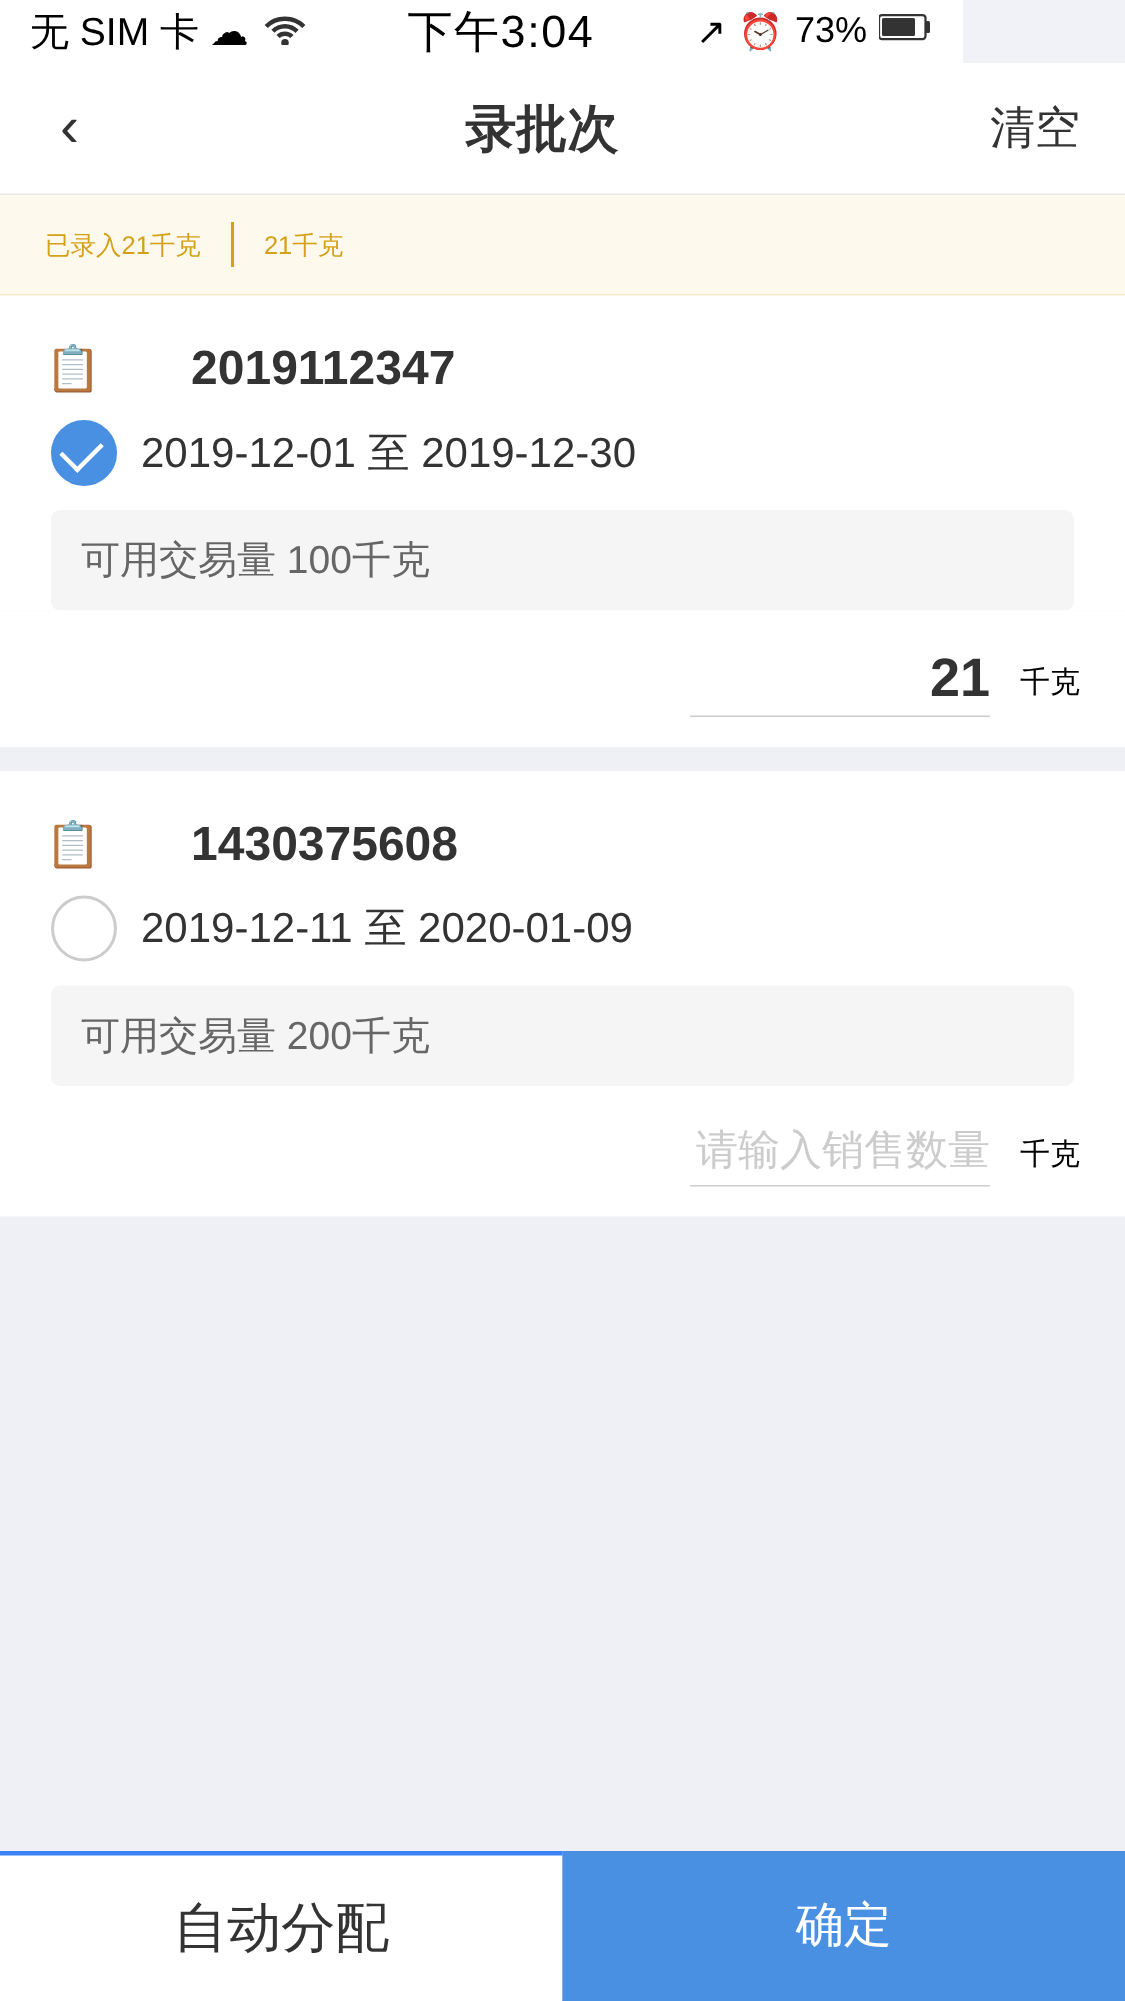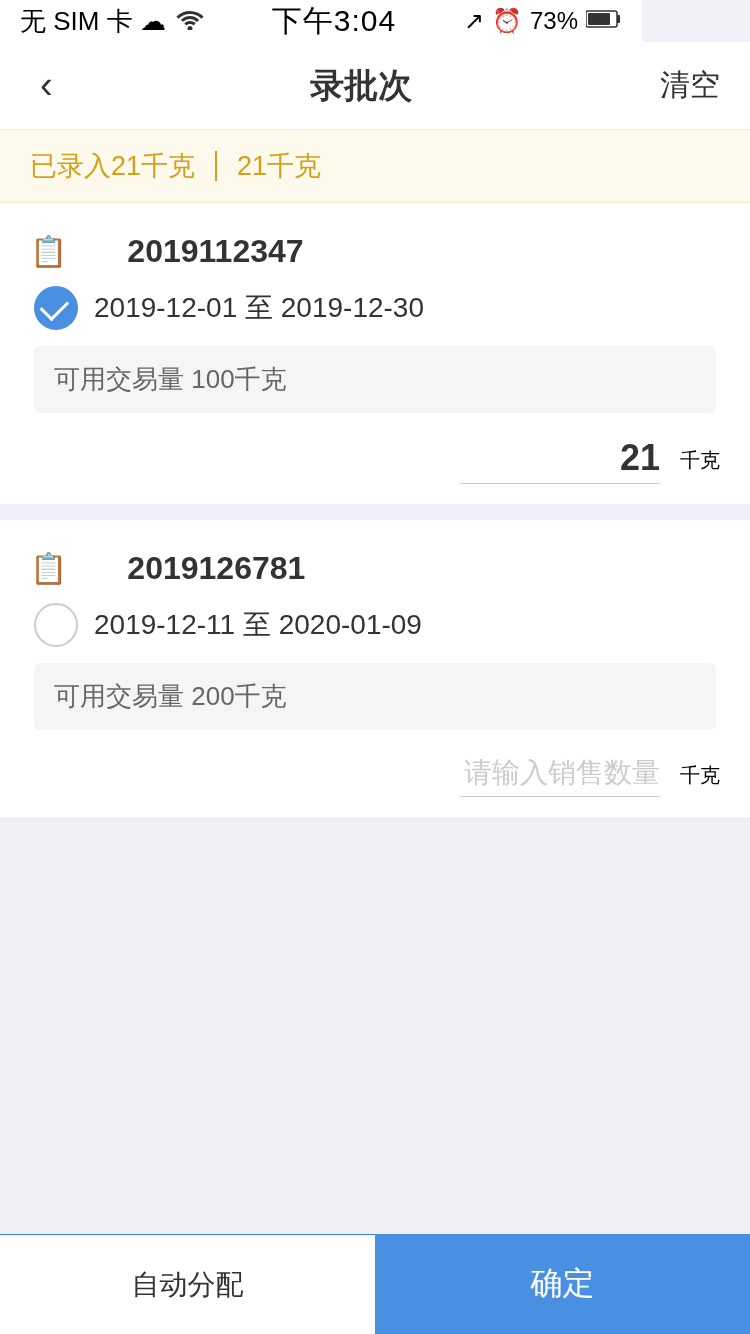--- a/index.html
+++ b/index.html
@@ -73,21 +73,21 @@
     .info-banner {
       width: 750px;
       background: #fef9ed;
       padding: 18px 30px;
       display: flex;
       align-items: center;
       gap: 20px;
       border-bottom: 1px solid #f5e8c0;
     }
     .info-banner-item {
-      font-size: 27px;
+      font-size: 17px;
       color: #d4a017;
     }
     .info-banner-divider {
       width: 2px;
       height: 30px;
       background: #d4a017;
     }
 
     
     .batch-item {
@@ -199,22 +199,22 @@
       bottom: 0;
       left: 0;
       width: 750px;
       height: 100px;
       display: flex;
     }
     .btn-auto {
       flex: 1;
       background: #fff;
       border: none;
-      border-top: 1px solid #3b82f6;
-      font-size: 28px;
+      border-top: 3px solid #3b82f6;
+      font-size: 36px;
       color: #333;
       cursor: pointer;
       display: flex;
       align-items: center;
       justify-content: center;
       text-align: center;
     }
     .btn-confirm {
       flex: 1;
       background: #4a90e2;
@@ -287,21 +287,21 @@
     <span class="qty-value">21</span>
   </div>
   <span class="qty-unit">千克</span>
 </div>
 
 <div class="section-divider"></div>
 
 <div class="batch-item">
   <div class="batch-item-header">
     <span class="batch-icon">📋</span>
-    <span class="batch-id">2019126781</span>
+    <span class="batch-id">1430375608</span>
   </div>
   <div class="batch-date-row">
     <div class="checkbox-circle"></div>
     <span class="batch-date">2019-12-11 至 2020-01-09</span>
   </div>
   <div class="available-qty">可用交易量 200千克</div>
 </div>
 <div class="qty-row">
   <div class="qty-underline">
     <span class="qty-input-placeholder">请输入销售数量</span>

